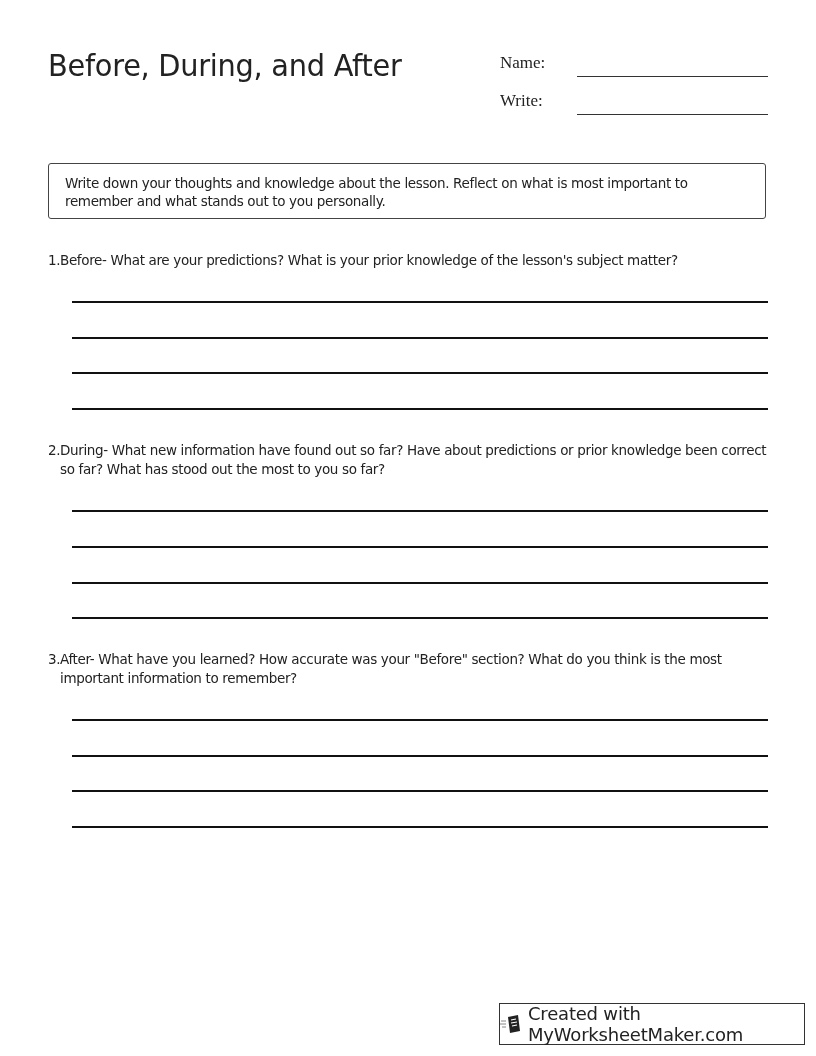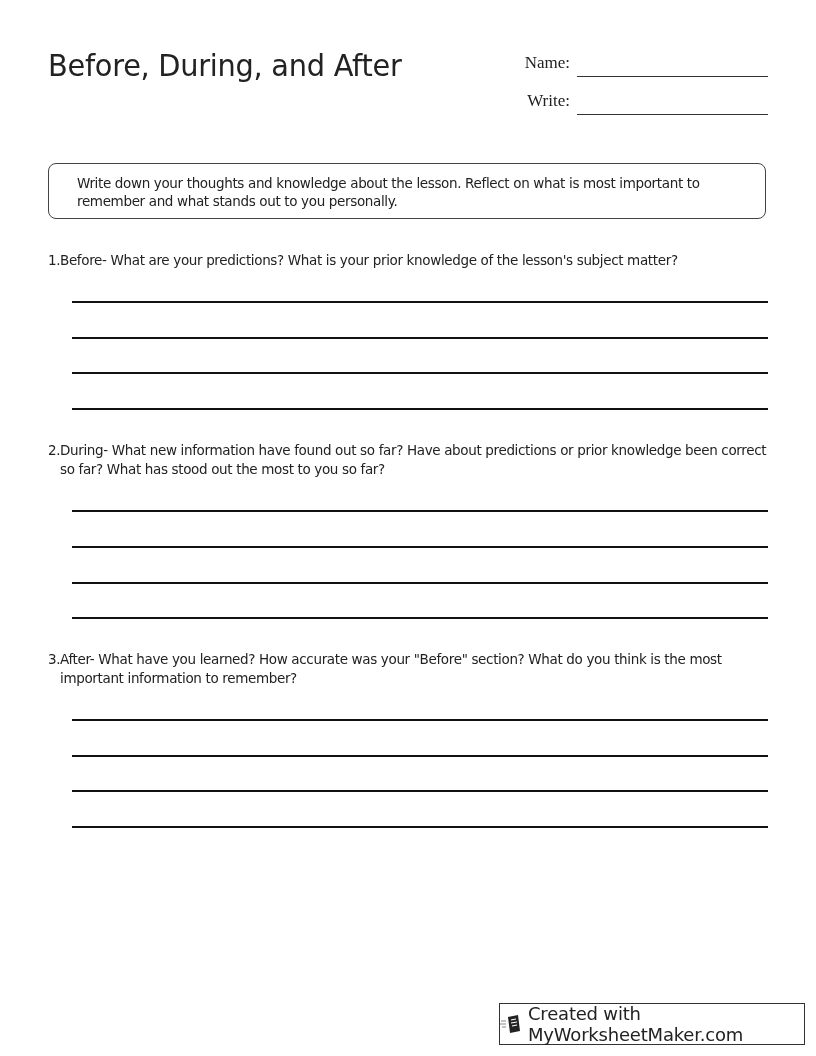--- a/index.html
+++ b/index.html
@@ -10,31 +10,31 @@
       font-size: 31px; font-weight: normal; color: #222;
       letter-spacing: -0.3px;
       font-family: "DejaVu Sans", "Liberation Sans", sans-serif;
       transform: scaleX(0.93); transform-origin: left top;
       white-space: nowrap;
     }
 
     .field-label {
       position: absolute; font-size: 17px; color: #222;
       font-family: "Liberation Serif", "DejaVu Serif", serif;
-      text-align: right; width: 70px;
+      text-align: left; width: 70px;
     }
     .field-line {
       position: absolute; left: 577px; width: 191px; height: 0;
       border-top: 1px solid #333;
     }
 
     .instructions {
       position: absolute; left: 48px; top: 163px; width: 718px; height: 56px;
-      border: 1px solid #444; border-radius: 8px; box-sizing: border-box;
-      padding: 10px 28px;
+      border: 1px solid #444; border-radius: 3px; box-sizing: border-box;
+      padding: 10px 16px;
       font-family: "DejaVu Sans", "Liberation Sans", sans-serif;
       font-size: 13.5px; line-height: 18px; color: #222;
       letter-spacing: -0.35px;
     }
 
     .question {
       position: absolute; left: 48px; width: 720px;
       font-family: "DejaVu Sans", "Liberation Sans", sans-serif;
       font-size: 13.5px; line-height: 19px; color: #222;
       letter-spacing: -0.35px;

